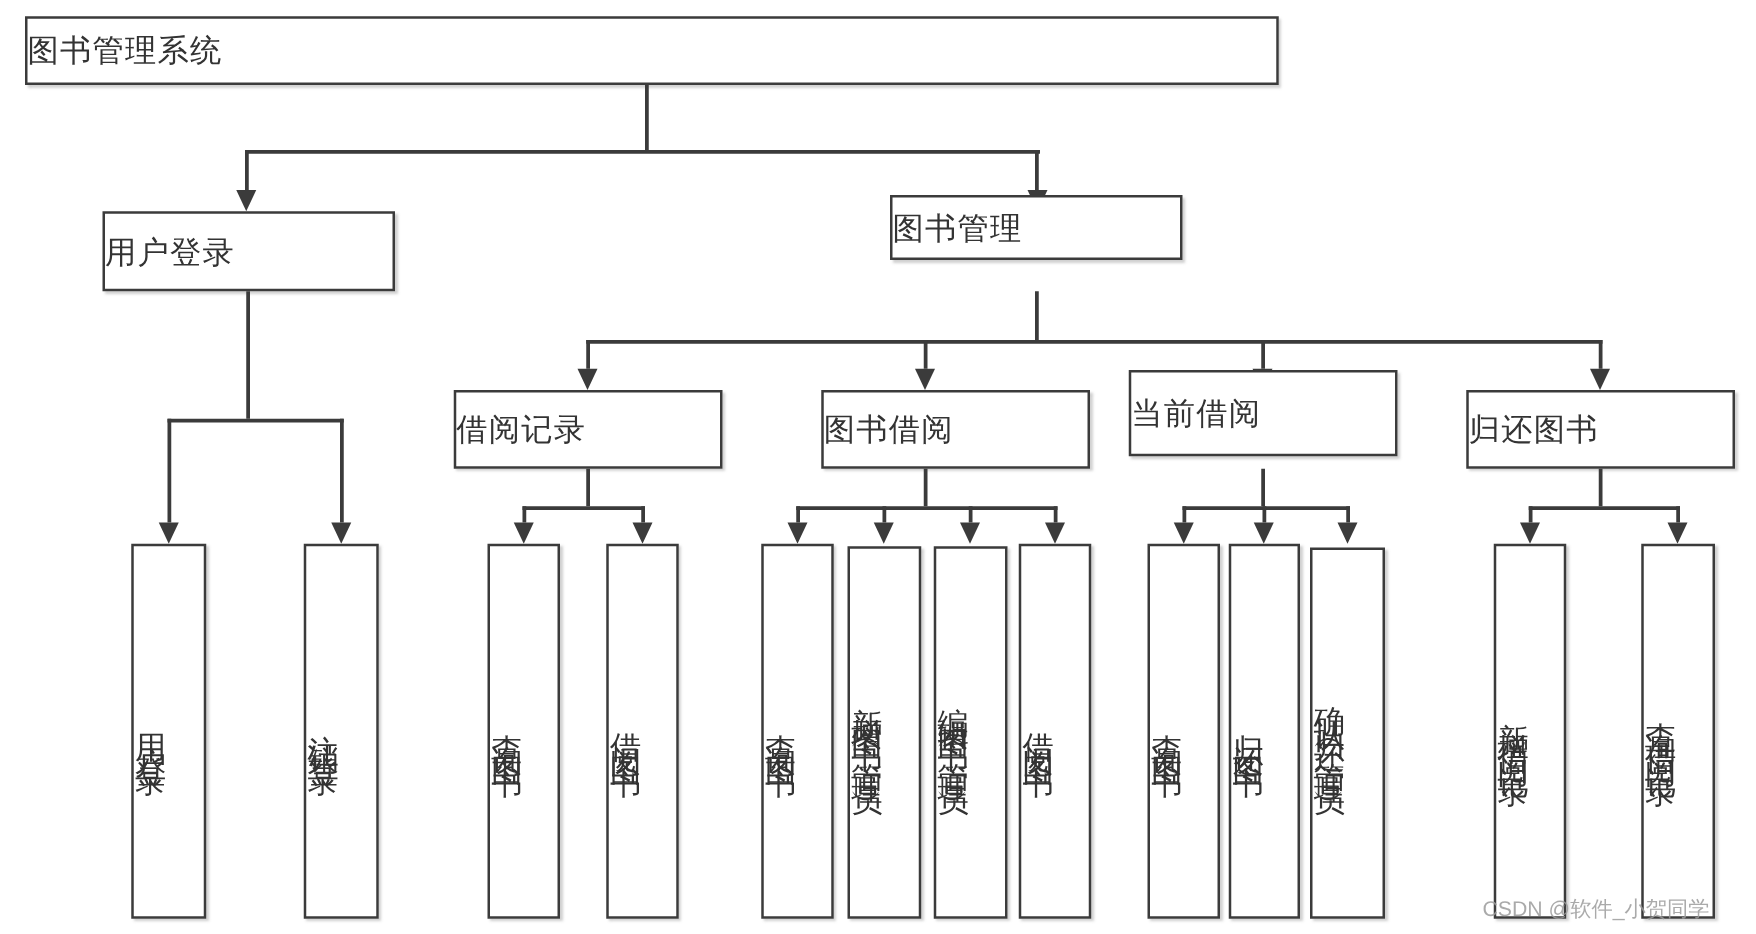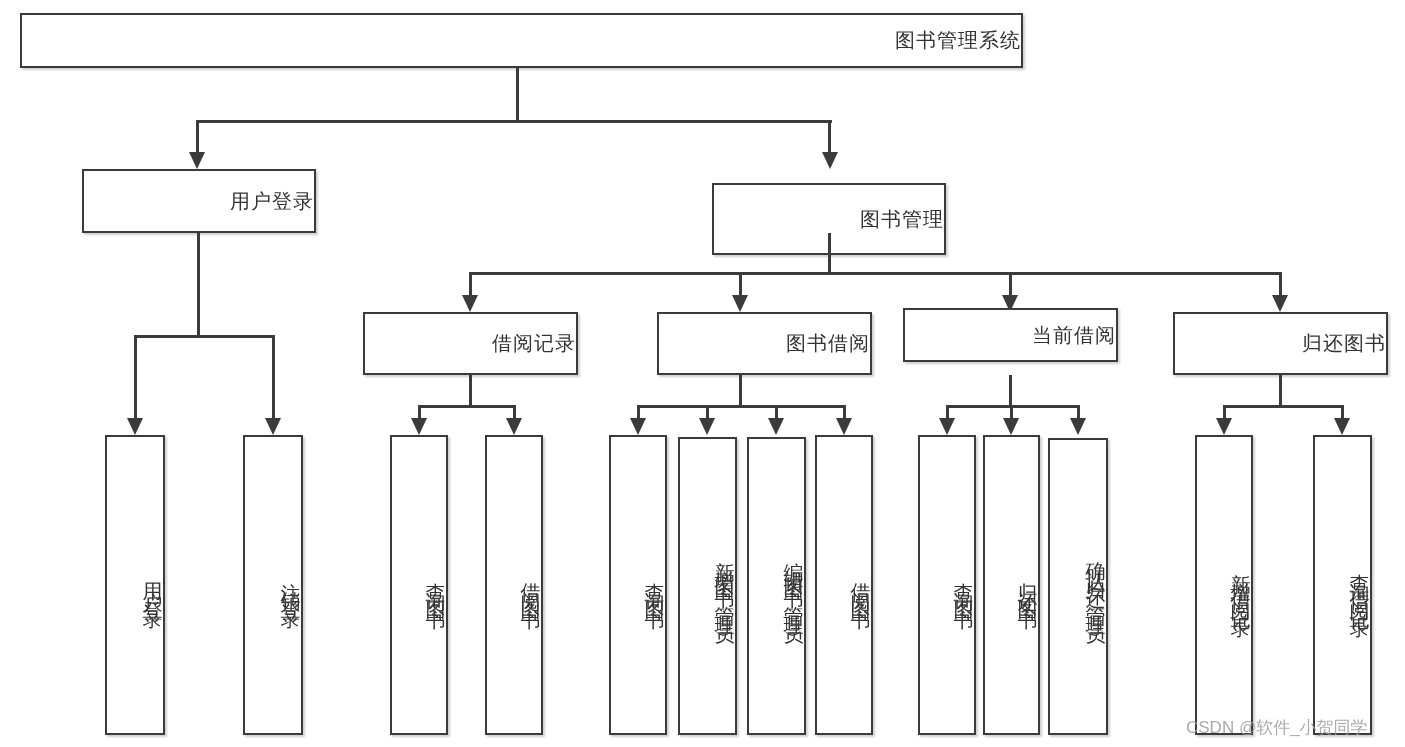--- a/index.html
+++ b/index.html
@@ -17,23 +17,23 @@
   }
   
   .node {
     position: absolute;
     background: #ffffff;
     border: 2px solid #3b3b3b;
     box-shadow: 2px 2px 2px rgba(120,120,120,0.35);
     box-sizing: border-box;
     display: flex;
     align-items: center;
-    justify-content: flex-end;
+    justify-content: flex-start;
     color: #333333;
-    font-size: 20px;
+    font-size: 25px;
   }
   .node.h span { letter-spacing: 1px; white-space: nowrap; }
   .node.v span {
     writing-mode: vertical-rl;
     text-orientation: mixed;
     letter-spacing: 9px;
     line-height: 1;
     white-space: nowrap;
   }
   
@@ -72,21 +72,21 @@
   <div class="line-v" style="left:516px; top:68px; height:52px;"></div>
   <div class="line-h" style="left:196px; top:120px; width:636px;"></div>
   <div class="line-v" style="left:196px; top:120px; height:33px;"></div>
   <div class="arrowhead" style="left:189px; top:152px;"></div>
   <div class="line-v" style="left:828px; top:120px; height:33px;"></div>
   <div class="arrowhead" style="left:822px; top:152px;"></div>
 
   <div class="node h" style="left:82px; top:169px; width:234px; height:64px;">
     <span>用户登录</span>
   </div>
-  <div class="node h" style="left:712px; top:183px; width:234px; height:72px;">
+  <div class="node h" style="left:712px; top:156px; width:234px; height:52px;">
     <span>图书管理</span>
   </div>
 
   <div class="line-v" style="left:197px; top:233px; height:102px;"></div>
   <div class="line-h" style="left:134px; top:335px; width:141px;"></div>
   <div class="line-v" style="left:134px; top:335px; height:83px;"></div>
   <div class="arrowhead" style="left:127px; top:418px;"></div>
   <div class="line-v" style="left:272px; top:335px; height:83px;"></div>
   <div class="arrowhead" style="left:265px; top:418px;"></div>
 
@@ -100,21 +100,21 @@
   <div class="arrowhead" style="left:1002px; top:295px;"></div>
   <div class="line-v" style="left:1279px; top:272px; height:23px;"></div>
   <div class="arrowhead" style="left:1272px; top:295px;"></div>
 
   <div class="node h" style="left:363px; top:312px; width:215px; height:63px;">
     <span>借阅记录</span>
   </div>
   <div class="node h" style="left:633px; top:312px; width:215px; height:63px;margin-left:24px;">
     <span>图书借阅</span>
   </div>
-  <div class="node h" style="left:903px; top:308px; width:215px; height:54px;">
+  <div class="node h" style="left:903px; top:296px; width:215px; height:69px;">
     <span>当前借阅</span>
   </div>
   <div class="node h" style="left:1173px; top:312px; width:215px; height:63px;">
     <span>归还图书</span>
   </div>
 
   <div class="line-v" style="left:469px; top:375px; height:30px;"></div>
   <div class="line-h" style="left:418px; top:405px; width:98px;"></div>
   <div class="line-v" style="left:418px; top:405px; height:13px;"></div>
   <div class="arrowhead" style="left:411px; top:418px;"></div>

